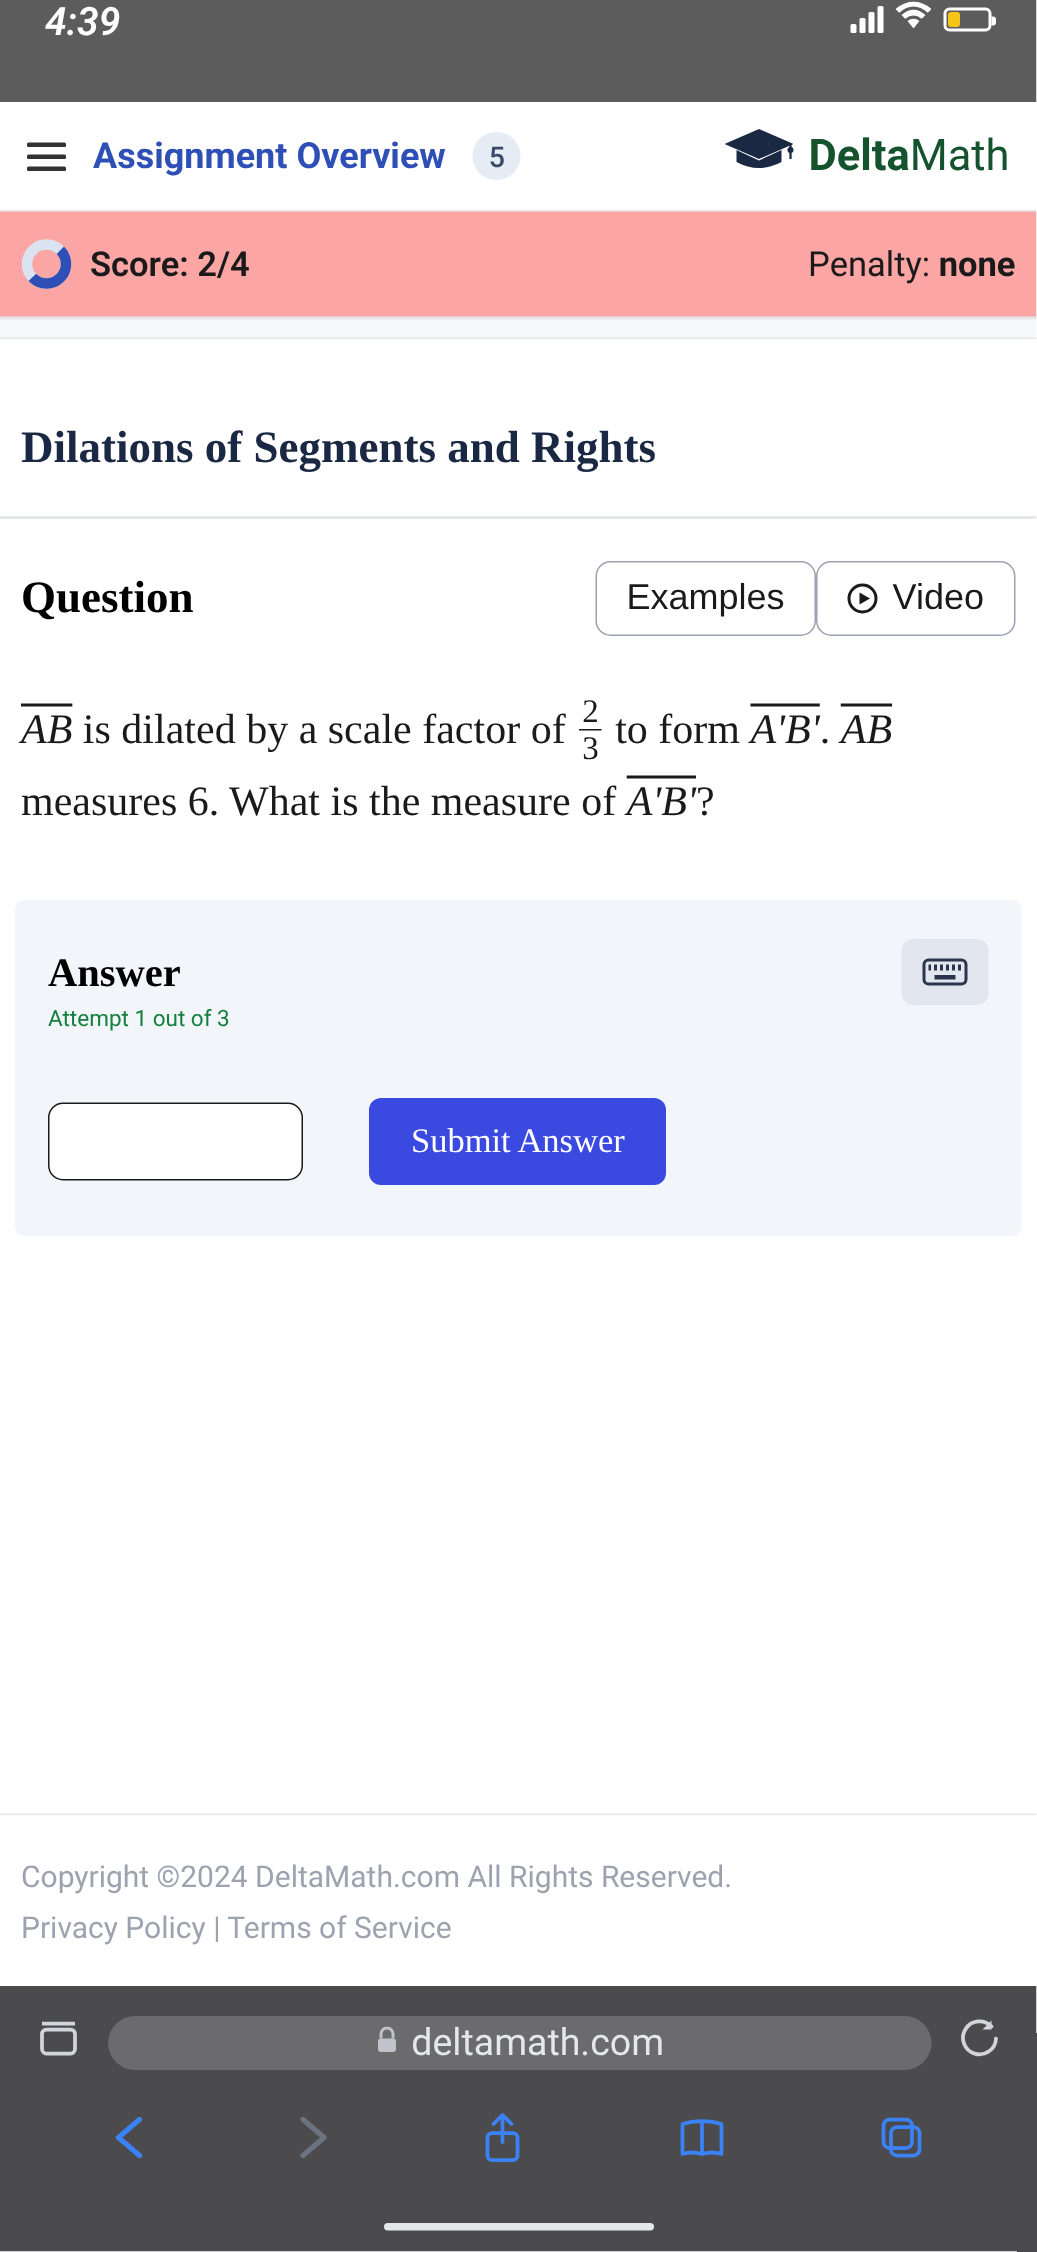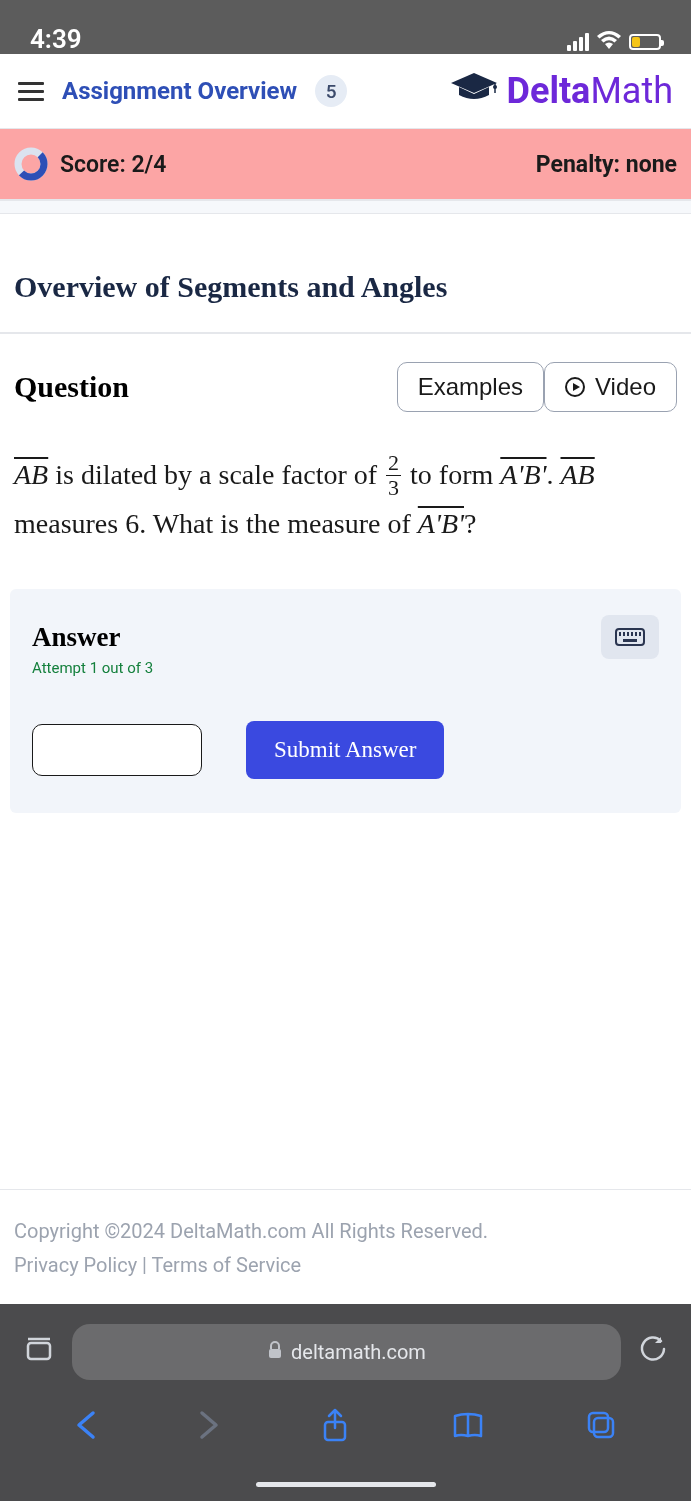--- a/index.html
+++ b/index.html
@@ -6,29 +6,30 @@
   body {
     width: 691px;
     height: 1501px;
     font-family: -apple-system, BlinkMacSystemFont, 'Segoe UI', Roboto, sans-serif;
     background: #fff;
     display: flex;
     flex-direction: column;
     overflow: hidden;
   }
   .status-bar {
-    height: 54px;
+    height: 68px;
     background: #5c5c5c;
     color: #fff;
     display: flex;
     justify-content: space-between;
-    align-items: flex-end;
+    align-items: flex-start;
     padding: 0 30px;
     font-size: 26px;
     font-weight: 600;
+    font-style: italic;
   }
   .status-right { display: flex; align-items: center; gap: 8px; }
   .signal-icon { display: flex; align-items: flex-end; gap: 2px; height: 18px; }
   .signal-bar { width: 4px; background: #fff; border-radius: 1px; }
   .signal-bar:nth-child(1) { height: 6px; }
   .signal-bar:nth-child(2) { height: 10px; }
   .signal-bar:nth-child(3) { height: 14px; }
   .signal-bar:nth-child(4) { height: 18px; }
   .wifi-icon { font-size: 22px; }
   .battery {
@@ -45,32 +46,32 @@
   .hamburger { display: flex; flex-direction: column; gap: 5px; cursor: pointer; }
   .hamburger span { width: 26px; height: 3px; background: #333; border-radius: 1px; }
   .nav-title { color: #2e4fb6; font-weight: 700; font-size: 24px; }
   .nav-badge {
     background: #e6ecf5; color: #3b4a6b; border-radius: 50%;
     width: 32px; height: 32px; display: flex; align-items: center; justify-content: center;
     font-size: 19px; font-weight: 500;
   }
   .logo-wrap { margin-left: auto; display: flex; align-items: center; gap: 8px; }
   .grad-cap { font-size: 32px; color: #1a2844; }
-  .logo-text { font-size: 36px; color: #6d28d9; font-weight: 400; }
+  .logo-text { font-size: 29px; color: #14532d; font-weight: 400; }
   .logo-text b { font-weight: 700; }
 
   .score-bar {
     display: flex; align-items: center; padding: 18px 14px;
     border-bottom: 1px solid #e5e7eb; gap: 12px; font-size: 23px;
     background: #fca5a5;
   }
   .score-spinner { width: 34px; height: 34px; position: relative; }
   .score-label { font-weight: 600; color: #1a1a1a; }
   .penalty-wrap { margin-left: auto; }
-  .penalty-label { font-weight: 700; color: #1a1a1a; }
+  .penalty-label { font-weight: 400; color: #1a1a1a; }
   .penalty-val { font-weight: 700; color: #1a1a1a; }
 
   .section-title {
     font-family: Georgia, 'Times New Roman', serif;
     font-size: 30px; font-weight: 700; color: #1a2844;
     padding: 42px 14px 28px; border-bottom: 2px solid #e5e7eb;
     margin-top: 14px; background: #fff;
   }
   .divider-gap { height: 14px; background: #f6f8fb; border-bottom: 1px solid #e5e7eb; border-top: 1px solid #e5e7eb;}
 
@@ -141,23 +142,23 @@
   .footer-text {
     color: #9ca3af; font-size: 20px; padding: 24px 14px 22px; line-height: 1.7;
   }
 
   .browser-bar {
     background: #4b4b4d; padding: 20px 24px 12px; display: flex; flex-direction: column; gap: 18px;
   }
   .url-row { display: flex; align-items: center; gap: 18px; }
   .tabs-icon { color: #d1d5db; }
   .url-pill {
-    flex: 1; background: #6b6b6d; border-radius: 18px; height: 56px;
+    flex: 1; background: #6b6b6d; border-radius: 18px; height: 36px;
     display: flex; align-items: center; justify-content: center; gap: 8px;
-    color: #e5e7eb; font-size: 20px;
+    color: #e5e7eb; font-size: 25px;
   }
   .lock-icon { font-size: 18px; }
   .reload-icon { color: #d1d5db; font-size: 28px; }
   .browser-nav-row {
     display: flex; justify-content: space-around; align-items: center;
     padding: 10px 0 6px;
   }
   .bn-icon { color: #3b82f6; font-size: 32px; }
   .bn-icon.disabled { color: #6b7280; }
   .home-ind {
@@ -218,21 +219,21 @@
   </div>
   <span class="score-label">Score: 2/4</span>
   <span class="penalty-wrap">
     <span class="penalty-label">Penalty:</span>
     <span class="penalty-val"> </span><span class="penalty-val">none</span>
   </span>
 </div>
 
 <div class="divider-gap"></div>
 
-<div class="section-title">Overview of Segments and Angles</div>
+<div class="section-title">Dilations of Segments and Rights</div>
 
 <div class="question-row">
   <span class="question-title">Question</span>
   <span class="spacer"></span>
   <button class="pill-btn">
     <span>Examples</span>
   </button>
   <button class="pill-btn">
     <span class="play-icon">
         <span class="play-tri"></span>

